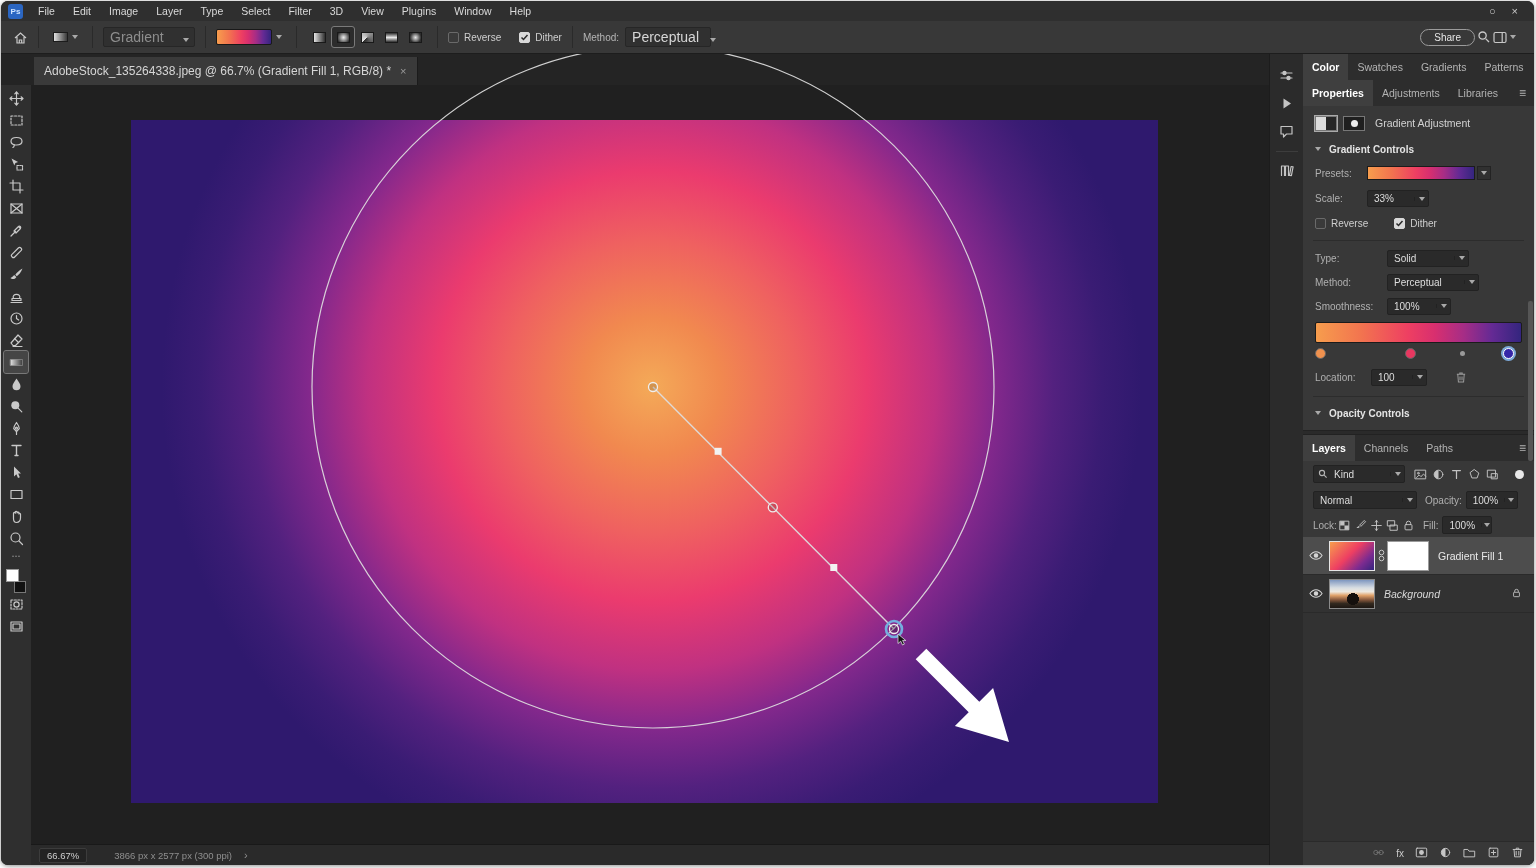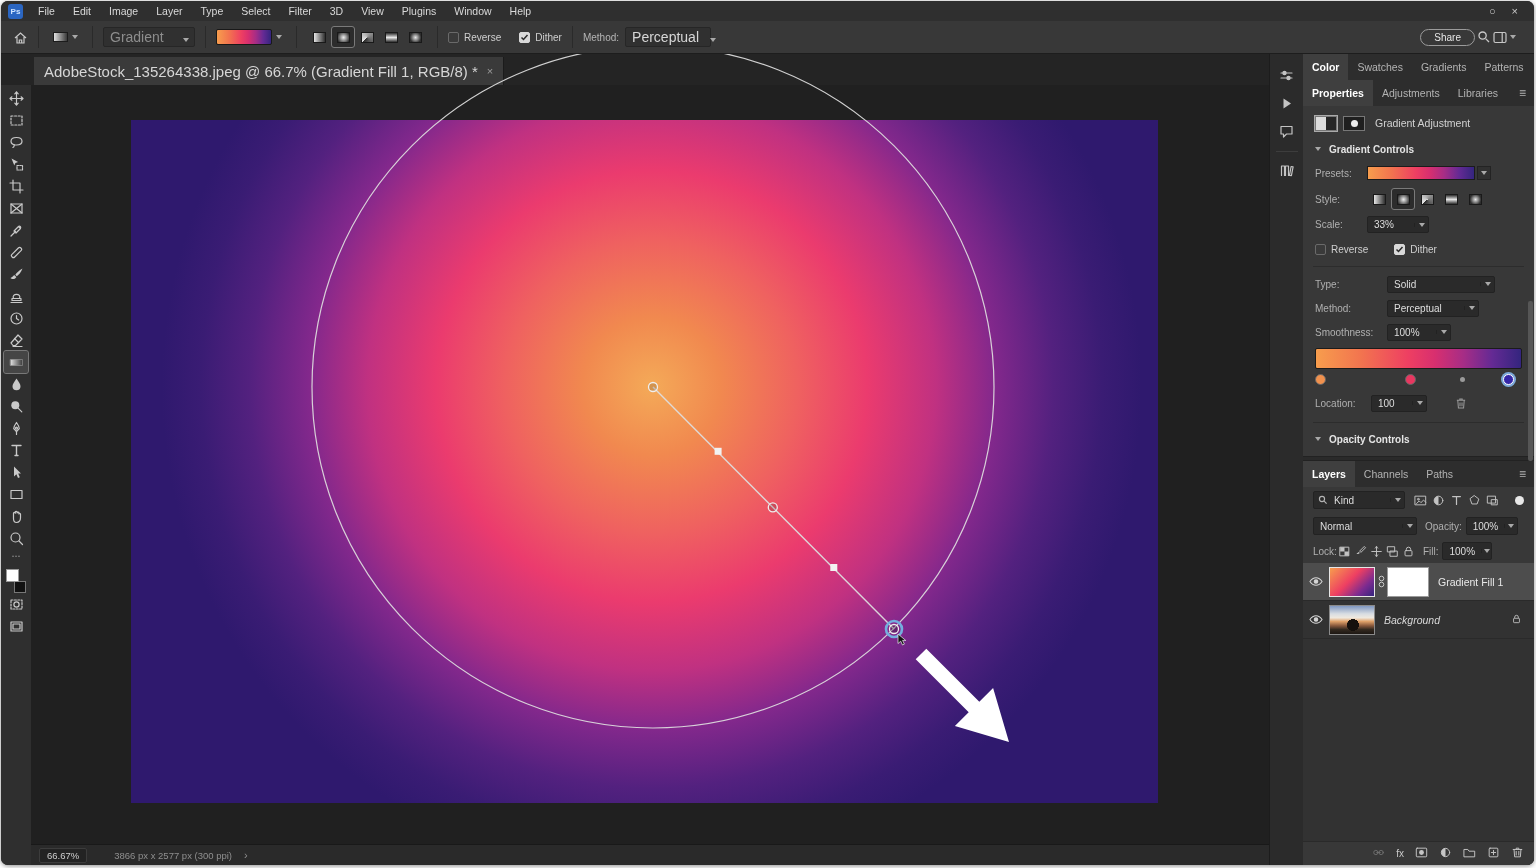--- a/index.html
+++ b/index.html
@@ -37,21 +37,21 @@
   .cb.checked{background:#d9d9d9;border-color:#d9d9d9}
   .cb-label{font-size:10px;color:#cfcfcf;margin-left:5px}
   .ob-label{font-size:10px;color:#b5b5b5;margin-right:6px}
   .method-combo{width:86px}
   .method-combo .v{color:#d6d6d6}
   .ob-right{margin-left:auto;display:flex;align-items:center;gap:2px;padding-right:6px}
   .share-btn{border:1px solid #9b9b9b;border-radius:10px;color:#e6e6e6;font-size:10px;padding:2px 13px}
   
   .tabstrip{position:absolute;left:0;top:53px;width:1268px;height:31px;background:#242424;display:flex;align-items:flex-end}
   .doctab{margin-left:33px;height:28px;background:#3a3a3a;display:flex;align-items:center;padding:0 10px;border-right:1px solid #1b1b1b}
-  .doctab .t{font-size:15px;color:#d6d6d6;white-space:nowrap}
+  .doctab .t{font-size:12px;color:#d6d6d6;white-space:nowrap}
   .doctab .x{color:#9a9a9a;font-size:11px;margin-left:9px}
   
   .toolbar{position:absolute;left:0;top:84px;width:30px;height:780px;background:#2f2f2f;display:flex;flex-direction:column;align-items:center;padding-top:2px}
   .tool{width:24px;height:22px;display:flex;align-items:center;justify-content:center;border-radius:2px}
   .tool svg{width:15px;height:15px;stroke:#c9c9c9;fill:none;stroke-width:1.2;stroke-linecap:round;stroke-linejoin:round}
   .tool.selected{background:#454545;outline:1px solid #787878}
   .tb-more{color:#c9c9c9;font-size:9px;height:16px;line-height:14px}
   .swatches{position:relative;width:24px;height:24px;margin-top:4px}
   .swatches .bgq{position:absolute;right:2px;bottom:0;width:12px;height:12px;background:#111;border:1px solid #777}
   .swatches .fgq{position:absolute;left:2px;top:0;width:13px;height:13px;background:#fff;border:1px solid #999}
@@ -454,38 +454,20 @@
     </div>
 
     <div class="prow" style="height:26px">
       <span class="plabel" style="width:52px">Presets:</span>
       <span class="pswatch"></span>
       <span class="pswatch-arrow">
           <span class="caret"></span>
         </span>
     </div>
 
-    <div class="prow" style="height:26px">
-      <span class="plabel" style="width:52px">Style:</span>
-      <div class="style-btn">
-          <span class="sb sb-linear"></span>
-        </div>
-      <div class="style-btn selected">
-          <span class="sb sb-radial"></span>
-        </div>
-      <div class="style-btn">
-          <span class="sb sb-angle"></span>
-        </div>
-      <div class="style-btn">
-          <span class="sb sb-reflected"></span>
-        </div>
-      <div class="style-btn">
-          <span class="sb sb-diamond"></span>
-        </div>
-    </div>
 
 
     <div class="prow" style="height:25px">
       <span class="plabel" style="width:52px">Scale:</span>
       <div class="pcombo" style="width:62px">
         <span class="v">33%</span>
         <span class="a">
             <span class="caret"></span>
           </span>
       </div>
@@ -500,21 +482,21 @@
             <path d="M1.5 4.5l2 2 4-4.5" stroke="#2a2a2a" stroke-width="1.5" fill="none"></path>
           </svg>
       </span>
       <span class="cb-label">Dither</span>
     </div>
 
     <div class="pdivider"></div>
 
     <div class="prow" style="height:24px">
       <span class="plabel" style="width:72px">Type:</span>
-      <div class="pcombo" style="width:108px">
+      <div class="pcombo" style="width:82px">
         <span class="v">Solid</span>
         <span class="a">
             <span class="caret"></span>
           </span>
       </div>
     </div>
 
     <div class="prow" style="height:24px">
       <span class="plabel" style="width:72px">Method:</span>
       <div class="pcombo" style="width:92px">

